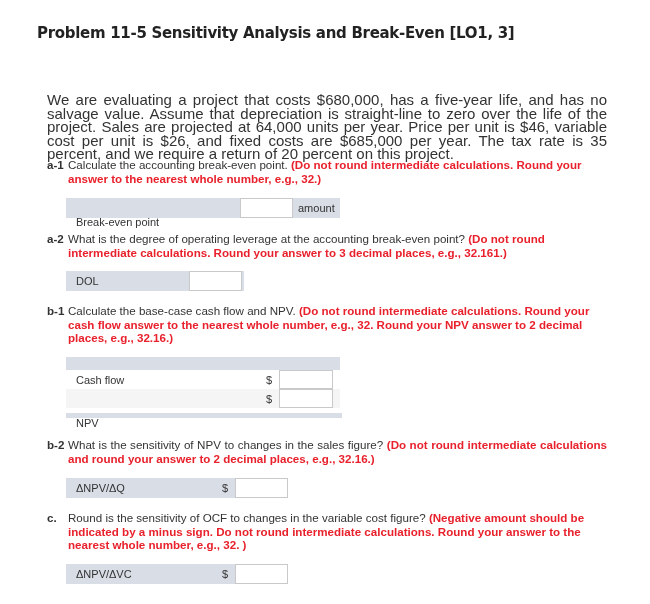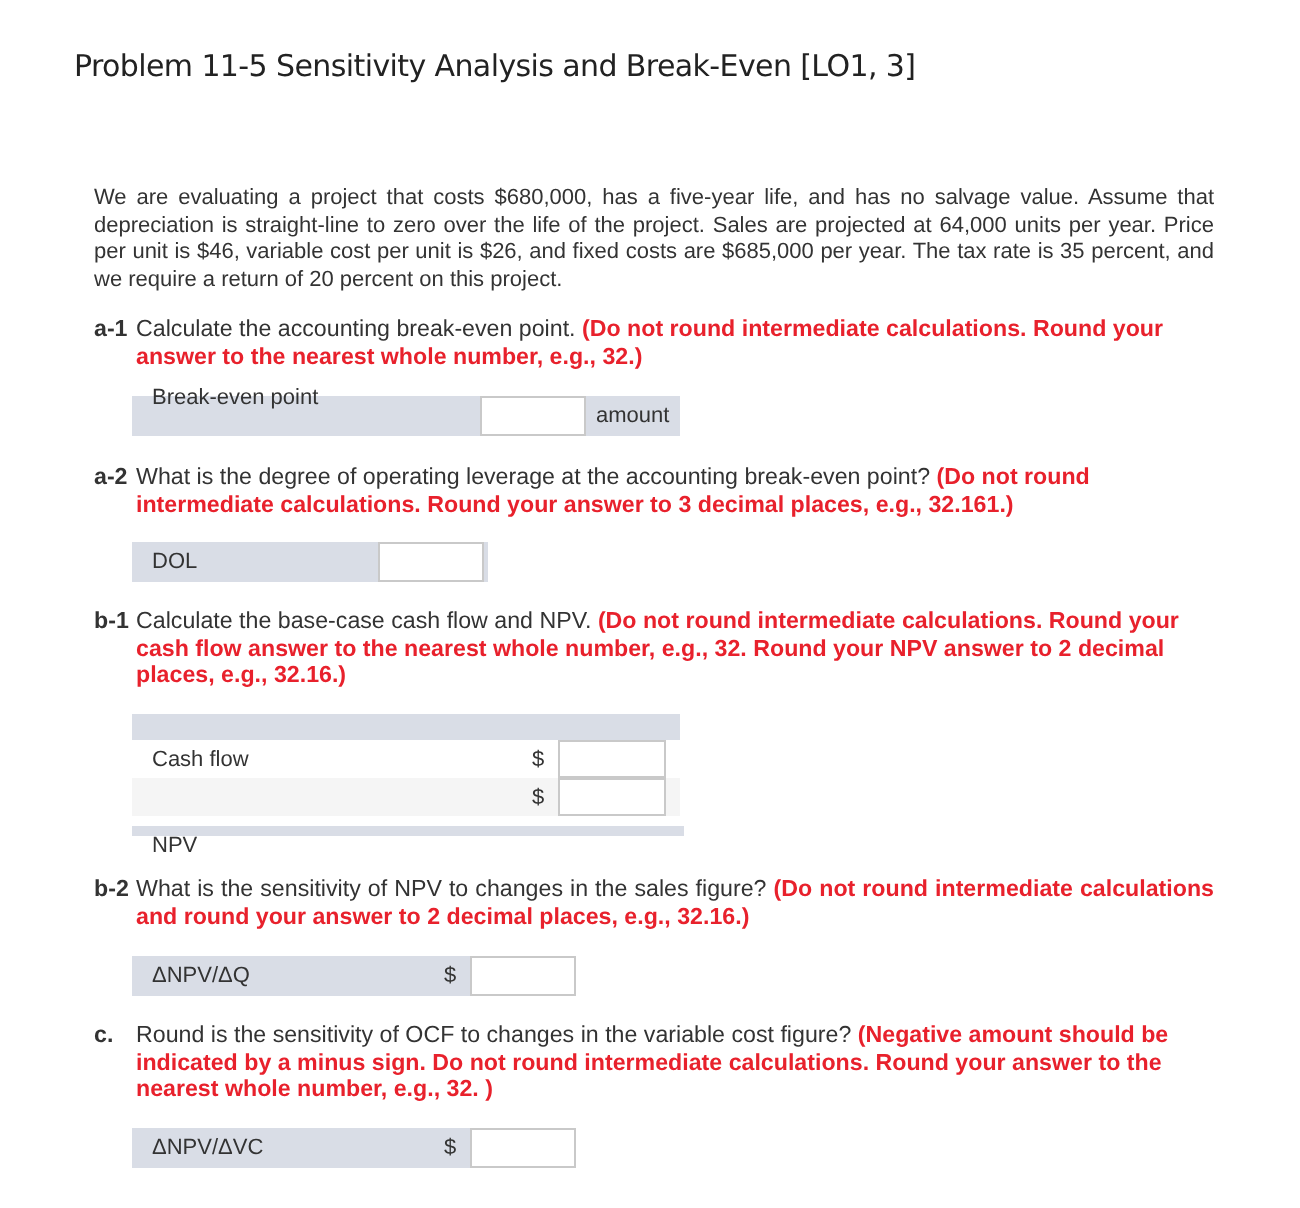--- a/index.html
+++ b/index.html
@@ -2,25 +2,25 @@
 <html><head>
 <meta charset="utf-8">
 <style>
   html, body { margin: 0; padding: 0; background: #ffffff; }
   body {
     width: 650px; height: 604px; position: relative; overflow: hidden;
     font-family: "Liberation Sans", sans-serif; color: #333333;
   }
   .title {
     position: absolute; left: 37px; top: 24px;
-    font-family: "DejaVu Sans", sans-serif; font-size: 15px; color: #222; letter-spacing: -0.3px;
+    font-family: "DejaVu Sans", sans-serif; font-size: 15px; color: #222; letter-spacing: -0.3px; font-weight: bold;
   }
   .intro {
     position: absolute; left: 47px; top: 93px; width: 560px;
-    font-size: 11px; line-height: 13.5px; text-align: justify; color: #333;
+    font-size: 15px; line-height: 13.5px; text-align: justify; color: #333;
   }
   .q {
     position: absolute; left: 47px; width: 560px;
     font-size: 11.6px; line-height: 13.5px; color: #333;
   }
   .q .num { position: absolute; left: 0; top: 0; font-weight: bold; }
   .q .body { margin-left: 21px; display: block; }
   .q .body.just { text-align: justify; }
   .red { color: #e8212c; font-weight: bold; }
   .bar { position: absolute; background: #d9dde6; }
@@ -38,21 +38,21 @@
 
 <div class="title">Problem 11-5 Sensitivity Analysis and Break-Even [LO1, 3]</div>
 
 <div class="intro">We are evaluating a project that costs $680,000, has a five-year life, and has no salvage value. Assume that depreciation is straight-line to zero over the life of the project. Sales are projected at 64,000 units per year. Price per unit is $46, variable cost per unit is $26, and fixed costs are $685,000 per year. The tax rate is 35 percent, and we require a return of 20 percent on this project.</div>
 
 <div class="q" style="top:158px;">
   <span class="num">a-1</span>
   <span class="body"><span>Calculate the accounting break-even point. </span><span class="red">(Do not round intermediate calculations. Round your answer to the nearest whole number, e.g., 32.)</span></span>
 </div>
 <div class="bar" style="left:66px; top:198px; width:274px; height:20px;"></div>
-<div class="lbl" style="left:76px; top:193px;">Break-even point</div>
+<div class="lbl" style="left:76px; top:216px;">Break-even point</div>
 <input class="inp" style="left: 240px; top: 198px; width: 53px; height: 20px;" value="">
 <div class="lbl" style="left:298px; top:202px;">amount</div>
 
 <div class="q" style="top:232px;">
   <span class="num">a-2</span>
   <span class="body"><span>What is the degree of operating leverage at the accounting break-even point? </span><span class="red">(Do not round intermediate calculations. Round your answer to 3 decimal places, e.g., 32.161.)</span></span>
 </div>
 <div class="bar" style="left:66px; top:271px; width:178px; height:20px;"></div>
 <div class="lbl" style="left:76px; top:275px;text-align:right;">DOL</div>
 <input class="inp" style="left: 189px; top: 271px; width: 53px; height: 20px;" value="">

